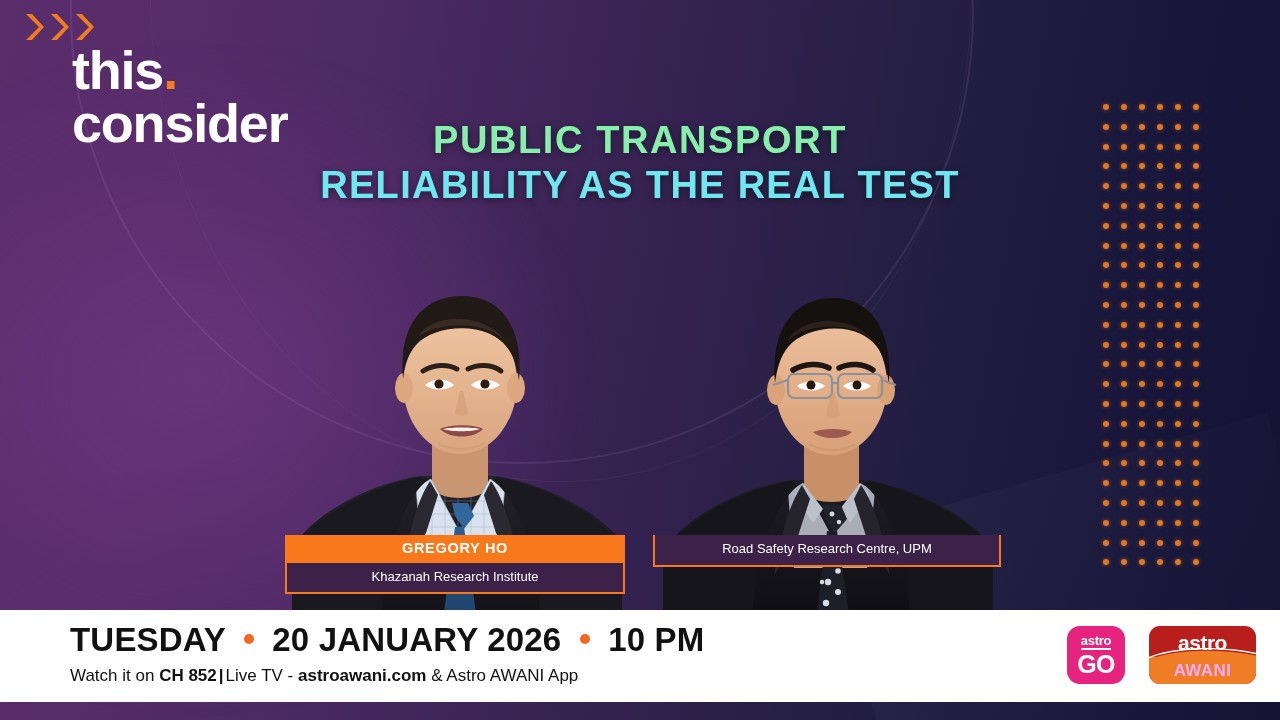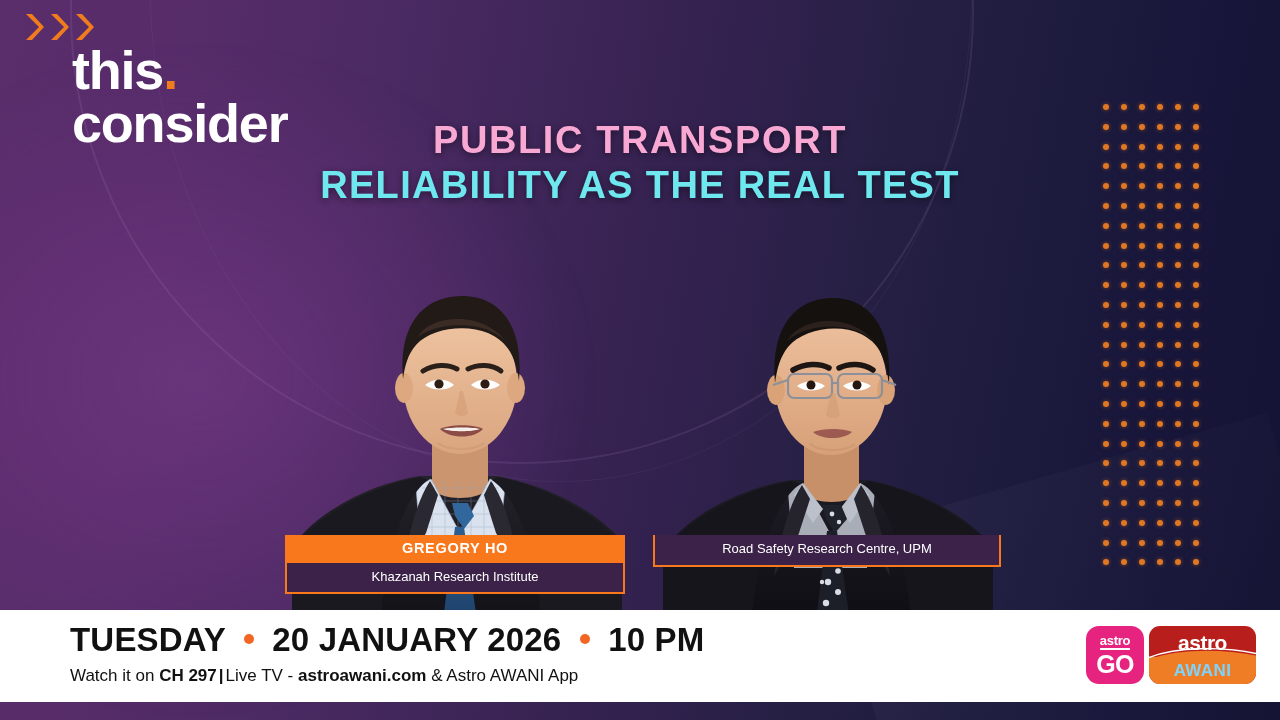--- a/index.html
+++ b/index.html
@@ -129,21 +129,21 @@
 
   
   .title-block {
     position: absolute;
     left: 280px;
     top: 118px;
     width: 720px;
     text-align: center;
   }
   .title-line1 {
-    color: #f9a8d4;
+    color: #86efac;
     font-size: 38px;
     font-weight: 700;
     letter-spacing: 1.6px;
     line-height: 1.18;
     text-shadow: 0 2px 7px rgba(0,0,0,0.45);
     text-align: center;
   }
   .title-line2 {
     color: #6fe7ef;
     font-size: 38px;
@@ -239,21 +239,21 @@
   .bar-sub b { font-weight: 700; }
   .bar-sub .pipe { font-weight: 700; margin: 0 2px; }
 
   
   .logos {
     position: absolute;
     right: 24px;
     top: 16px;
     display: flex;
     align-items: center;
-    gap: 5px;
+    gap: 24px;
   }
   .logo-go {
     width: 58px;
     height: 58px;
     border-radius: 13px;
     background: #e6237f;
     display: flex;
     flex-direction: column;
     align-items: center;
     justify-content: center;
@@ -308,21 +308,21 @@
     font-weight: 700;
     letter-spacing: -0.5px;
     z-index: 3;
   }
   .awani-bot-text {
     position: absolute;
     left: 0;
     bottom: 3px;
     width: 107px;
     text-align: center;
-    color: #7dd3fc;
+    color: #f0abfc;
     font-size: 17px;
     font-weight: 700;
     letter-spacing: 0.4px;
     z-index: 3;
   }
 </style>
 </head>
 <body>
 
 <div id="stage">
@@ -677,21 +677,21 @@
 
   <div class="bottom-bar">
     <div class="bar-text">
       <div class="bar-headline">
         <span>TUESDAY</span>
         <span class="sep-dot"></span>
         <span>20 JANUARY 2026</span>
         <span class="sep-dot"></span>
         <span>10 PM</span>
       </div>
-      <div class="bar-sub"><span>Watch it on </span><b>CH 297</b><span class="pipe">|</span><span>Live TV - </span><b>astroawani.com</b><span> &amp; Astro AWANI App</span></div>
+      <div class="bar-sub"><span>Watch it on </span><b>CH 852</b><span class="pipe">|</span><span>Live TV - </span><b>astroawani.com</b><span> &amp; Astro AWANI App</span></div>
     </div>
 
     <div class="logos">
       <div class="logo-go">
         <div class="sm">astro</div>
         <div class="lg">GO</div>
       </div>
       <div class="logo-awani">
         <div class="awani-bottom"></div>
         <svg class="awani-wave" viewBox="0 0 118 18" preserveAspectRatio="none">

